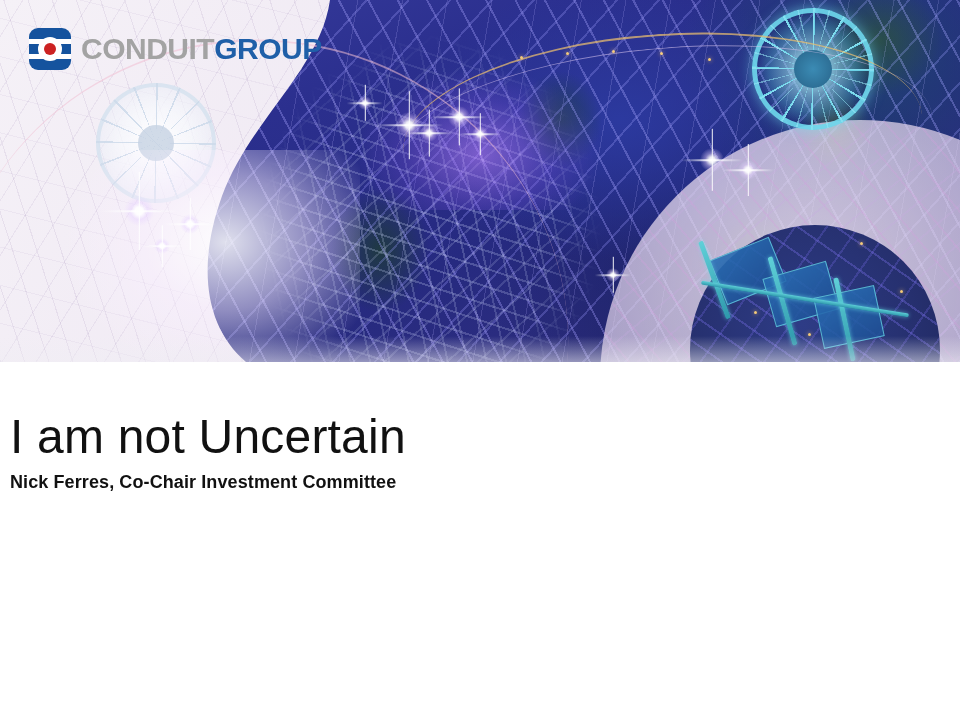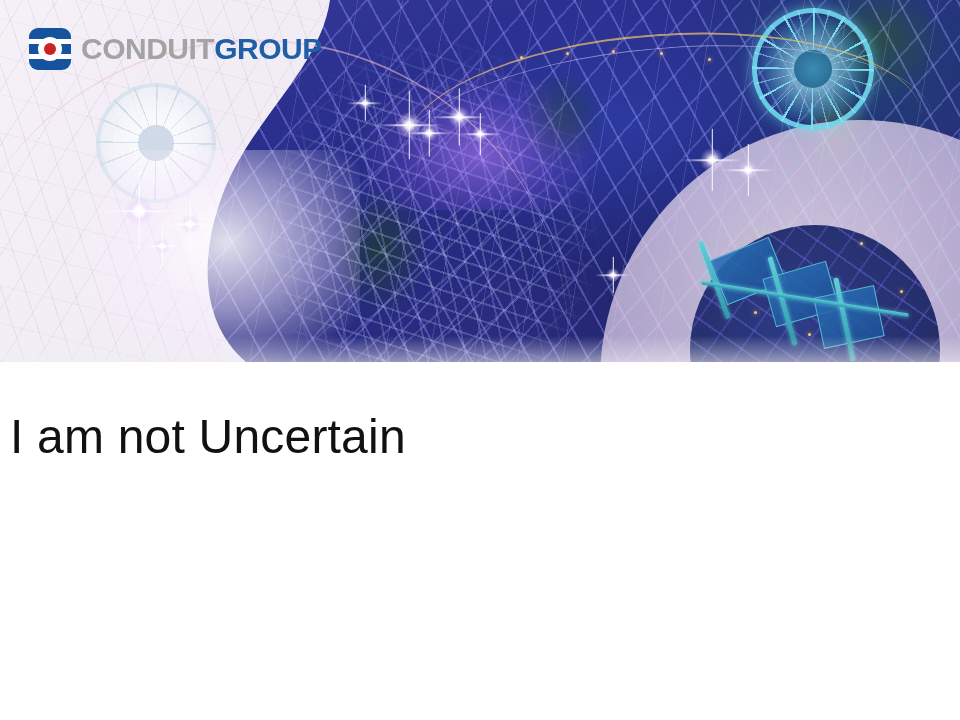--- a/index.html
+++ b/index.html
@@ -341,15 +341,16 @@
         <div class="dot-red"></div>
       </div>
       <div class="logo-text">
         <span class="t1">CONDUIT</span><span class="t2">GROUP</span>
       </div>
     </div>
   </div>
 
   <div class="content">
     <h1 class="title">I am not Uncertain</h1>
+    <div class="subtitle">Nick Ferres, Co-Chair Investment Committee</div>
   </div>
 
 </div>
 
 </body></html>

